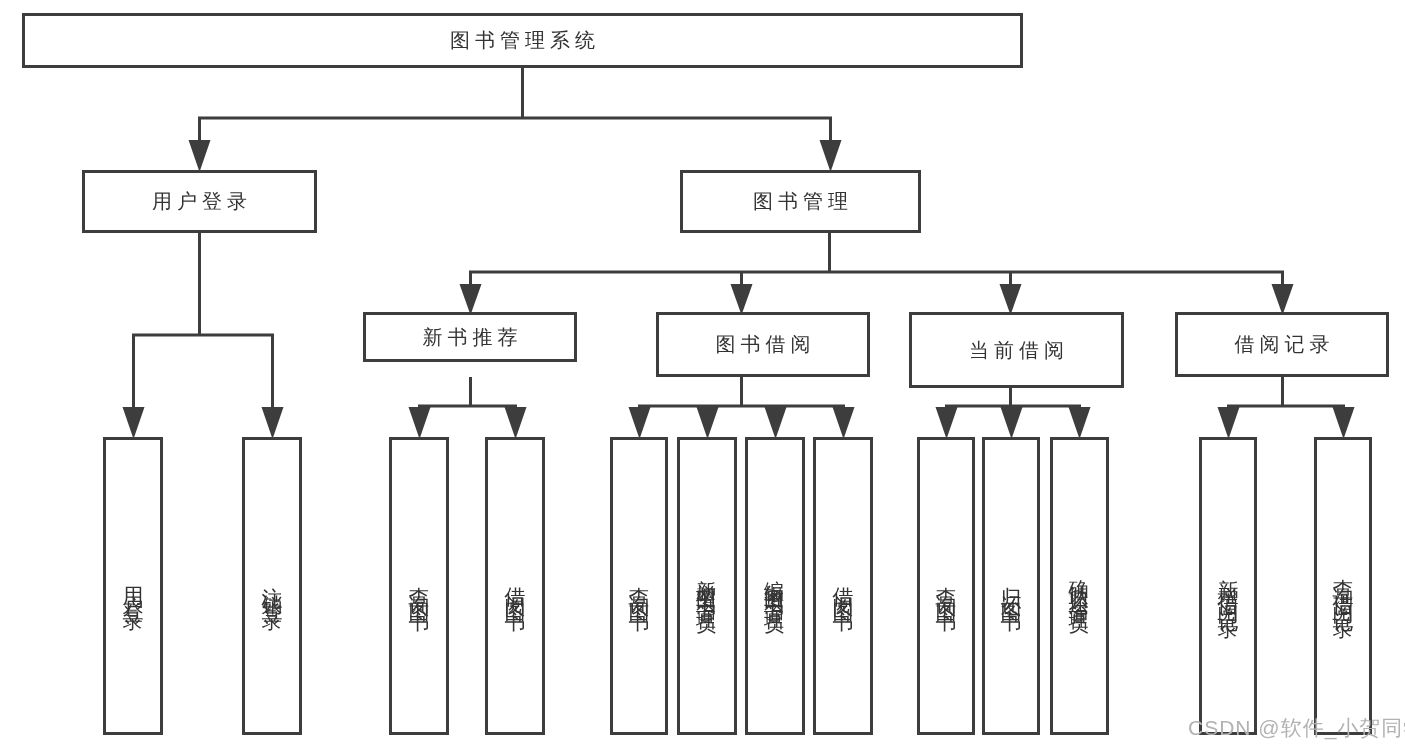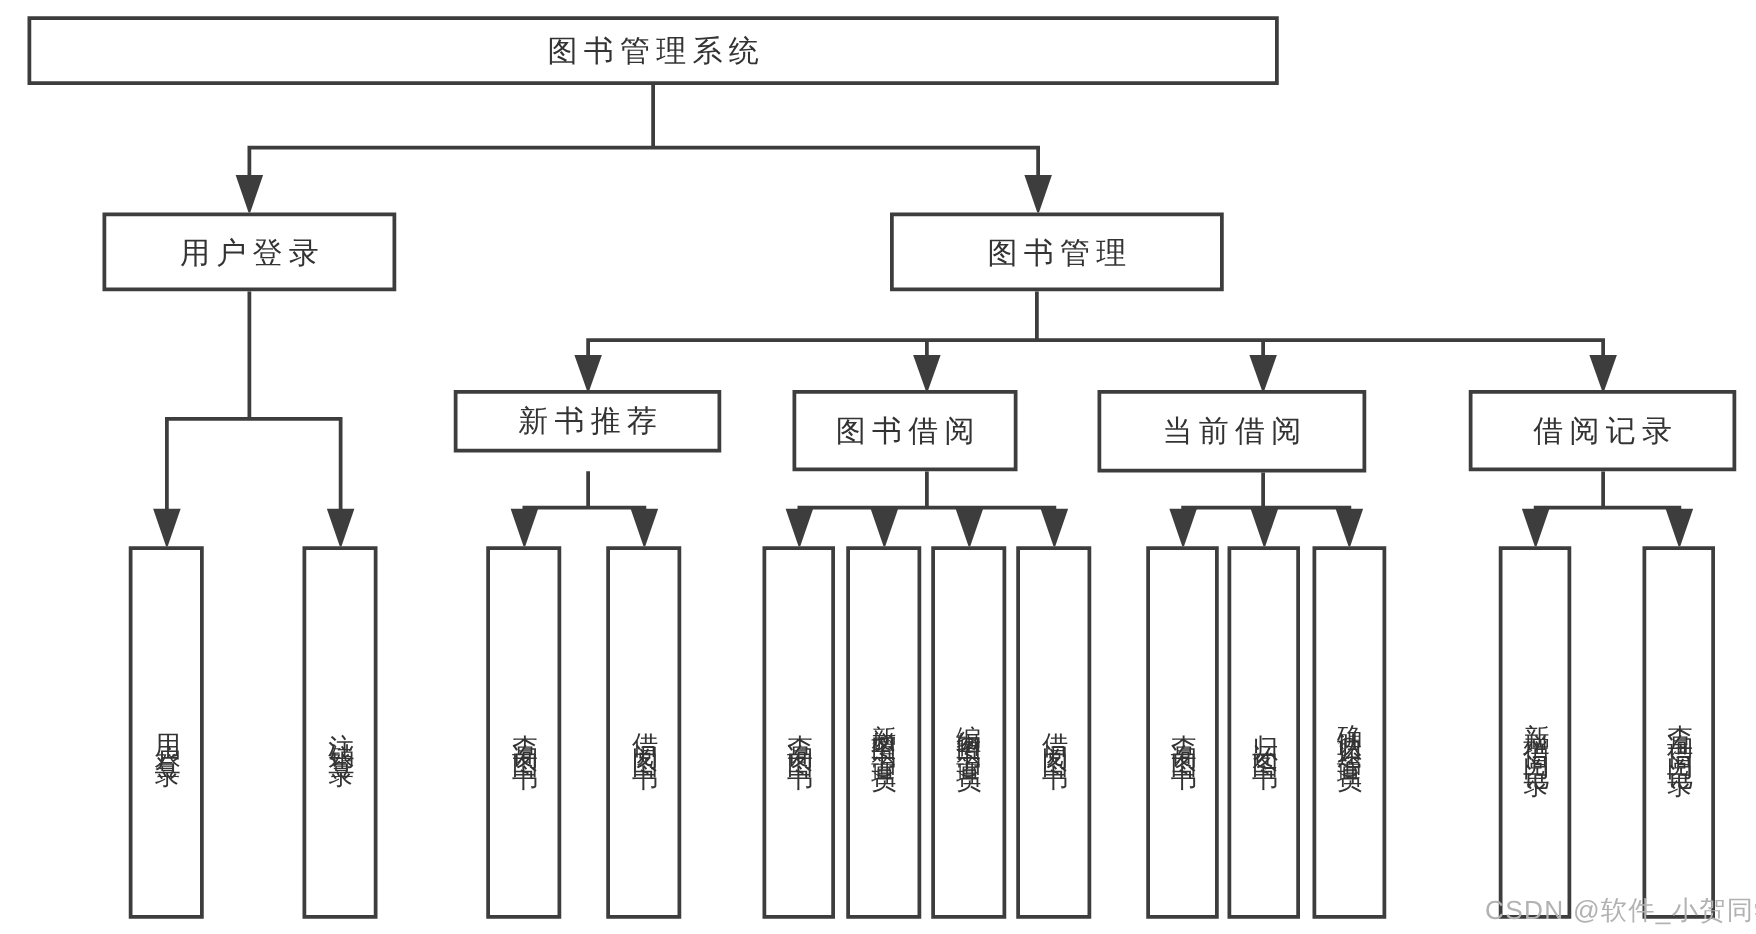--- a/index.html
+++ b/index.html
@@ -6,21 +6,21 @@
   .stage{
     position:relative;width:1405px;height:747px;background:#ffffff;overflow:hidden;
     font-family:"Liberation Sans","DejaVu Sans",sans-serif;color:#333;
   }
   svg.wires{position:absolute;left:0;top:0;z-index:1;}
   .node{
     position:absolute;box-sizing:border-box;background:#ffffff;
     border:3px solid #3d3d3d;display:flex;align-items:center;justify-content:center;
     color:#333;z-index:2;white-space:nowrap;
   }
-  .h{font-size:24px;letter-spacing:5px;text-indent:5px;}
+  .h{font-size:20px;letter-spacing:5px;text-indent:5px;}
   .v{
     writing-mode:vertical-rl;text-orientation:mixed;
     font-size:21px;letter-spacing:8px;text-indent:0;
   }
   .v.long{font-size:20px;letter-spacing:5px;}
   .watermark{
     position:absolute;left:1188px;top:714px;z-index:10;
     font-size:21px;letter-spacing:1px;color:#b2b2b2;white-space:nowrap;
   }
 </style>
@@ -68,25 +68,25 @@
       <path d="M1000.5 407 L1022.5 407 L1011.5 439 Z"></path>
       <path d="M1068.5 407 L1090.5 407 L1079.5 439 Z"></path>
       <path d="M1217.5 407 L1239.5 407 L1228.5 439 Z"></path>
       <path d="M1332.5 407 L1354.5 407 L1343.5 439 Z"></path>
     </g>
   </svg>
 
   <div class="node h" style="left:22px;top:13px;width:1001px;height:55px">图书管理系统</div>
 
   <div class="node h" style="left:82px;top:170px;width:235px;height:63px">用户登录</div>
-  <div class="node h" style="left:712px;top:170px;width:267px;height:63px">图书管理</div>
+  <div class="node h" style="left:680px;top:170px;width:241px;height:63px">图书管理</div>
 
   <div class="node h" style="left:363px;top:312px;width:214px;height:50px">新书推荐</div>
-  <div class="node h" style="left:634px;top:312px;width:180px;height:65px">图书借阅</div>
-  <div class="node h" style="left:878px;top:312px;width:215px;height:66px">当前借阅</div>
+  <div class="node h" style="left:656px;top:312px;width:214px;height:65px">图书借阅</div>
+  <div class="node h" style="left:909px;top:312px;width:215px;height:76px">当前借阅</div>
   <div class="node h" style="left:1175px;top:312px;width:214px;height:65px">借阅记录</div>
 
   <div class="node v" style="left:103px;top:437px;width:60px;height:298px">用户登录</div>
   <div class="node v" style="left:242px;top:437px;width:60px;height:298px">注销登录</div>
 
   <div class="node v" style="left:389px;top:437px;width:60px;height:298px">查询图书</div>
   <div class="node v" style="left:485px;top:437px;width:60px;height:298px">借阅图书</div>
 
   <div class="node v" style="left:610px;top:437px;width:58px;height:298px">查询图书</div>
   <div class="node v long" style="left:677px;top:437px;width:60px;height:298px">新增图书（管理员）</div>

